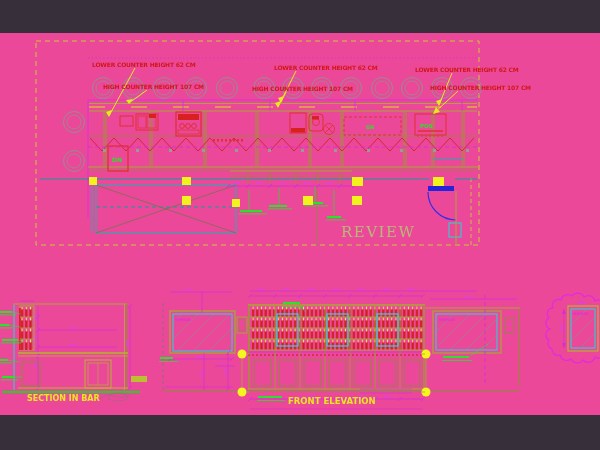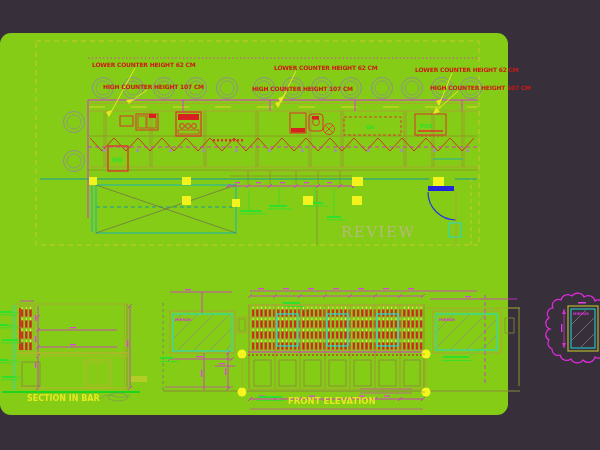--- a/index.html
+++ b/index.html
@@ -1,18 +1,18 @@
 <!DOCTYPE html>
 <html><head>
 <meta charset="utf-8">
 <style>
   html,body{margin:0;padding:0;background:#222;}
   .stage{position:relative;width:600px;height:450px;overflow:hidden;background:#37303a;font-family:"DejaVu Sans",sans-serif;}
   .band{position:absolute;left:0;width:600px;background:#37303a;}
-  .canvas{position:absolute;left:0;top:33px;width:508px;height:382px;background:#84cc16;border-radius:11px;}
+  .canvas{position:absolute;left:0;top:33px;width:600px;height:382px;background:#ec4899;}
   svg{position:absolute;left:0;top:0;}
   text{font-family:"DejaVu Sans",sans-serif;}
   .anno{font-size:6px;fill:#cf1818;letter-spacing:-0.2px;font-weight:bold;}
   .gtxt{fill:#2ce02c;font-weight:bold;}
   .title{fill:#e8e820;font-weight:bold;}
   .review{font-family:"DejaVu Serif",serif;fill:#b6ba76;font-size:15px;letter-spacing:1.5px;}
   .mlabel{font-size:3.5px;fill:#e02ce0;font-weight:bold;}
 </style>
 </head>
 <body>

